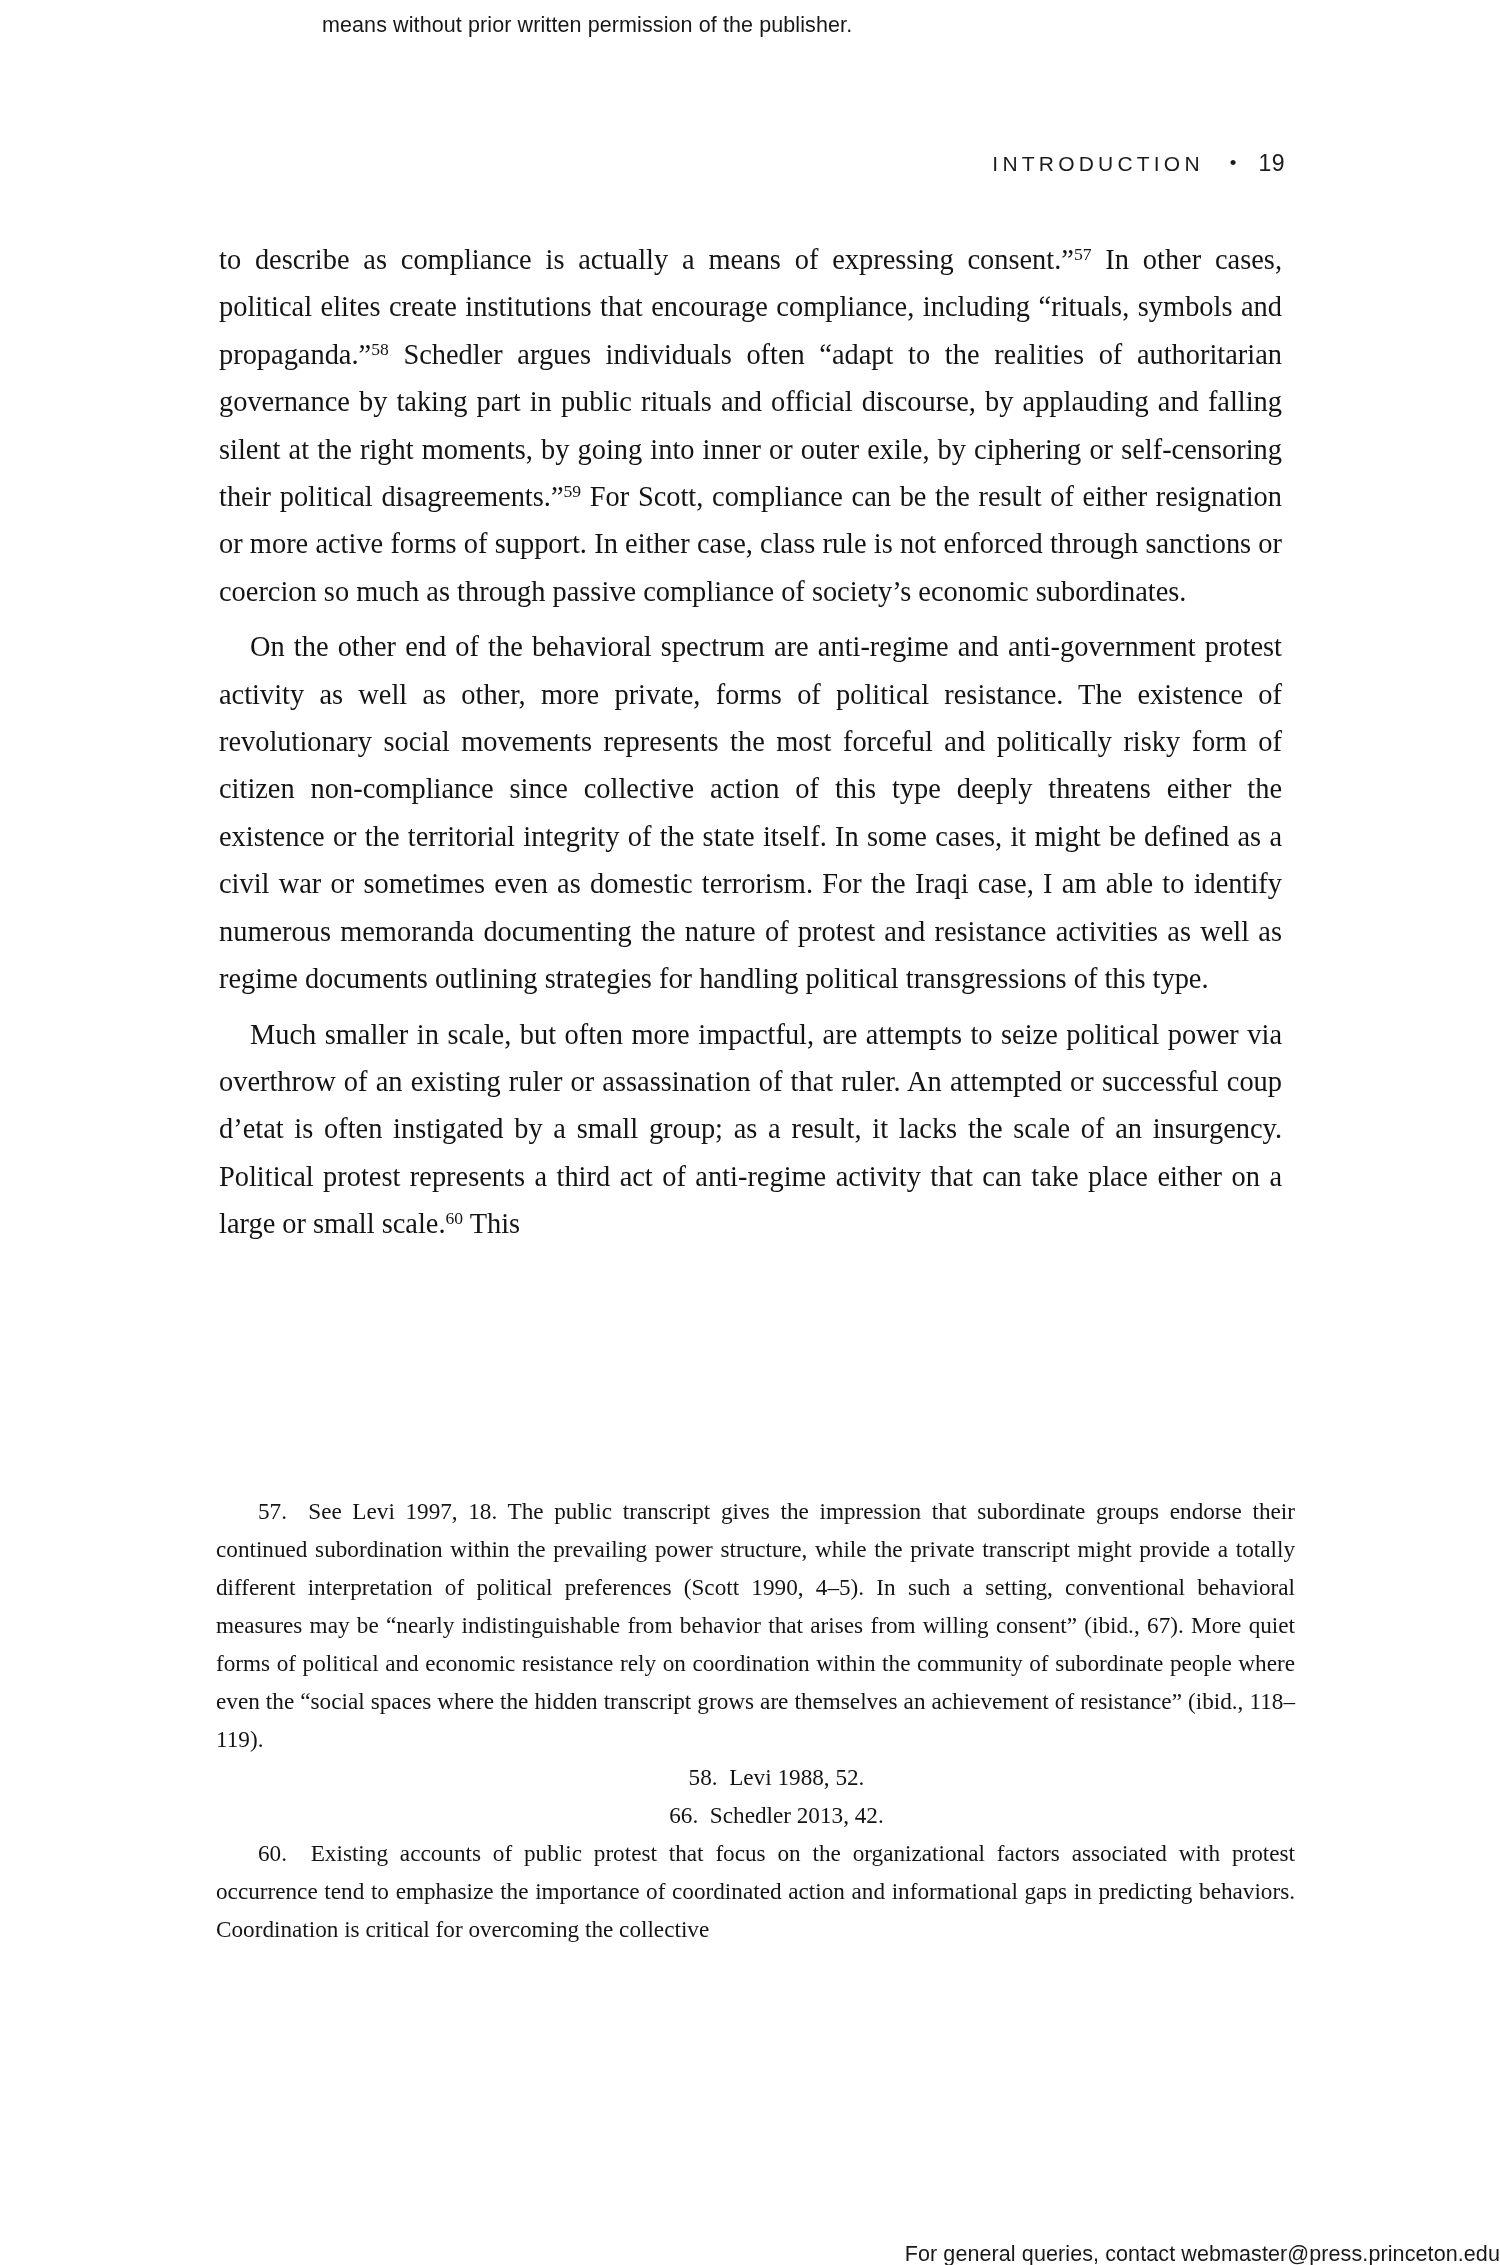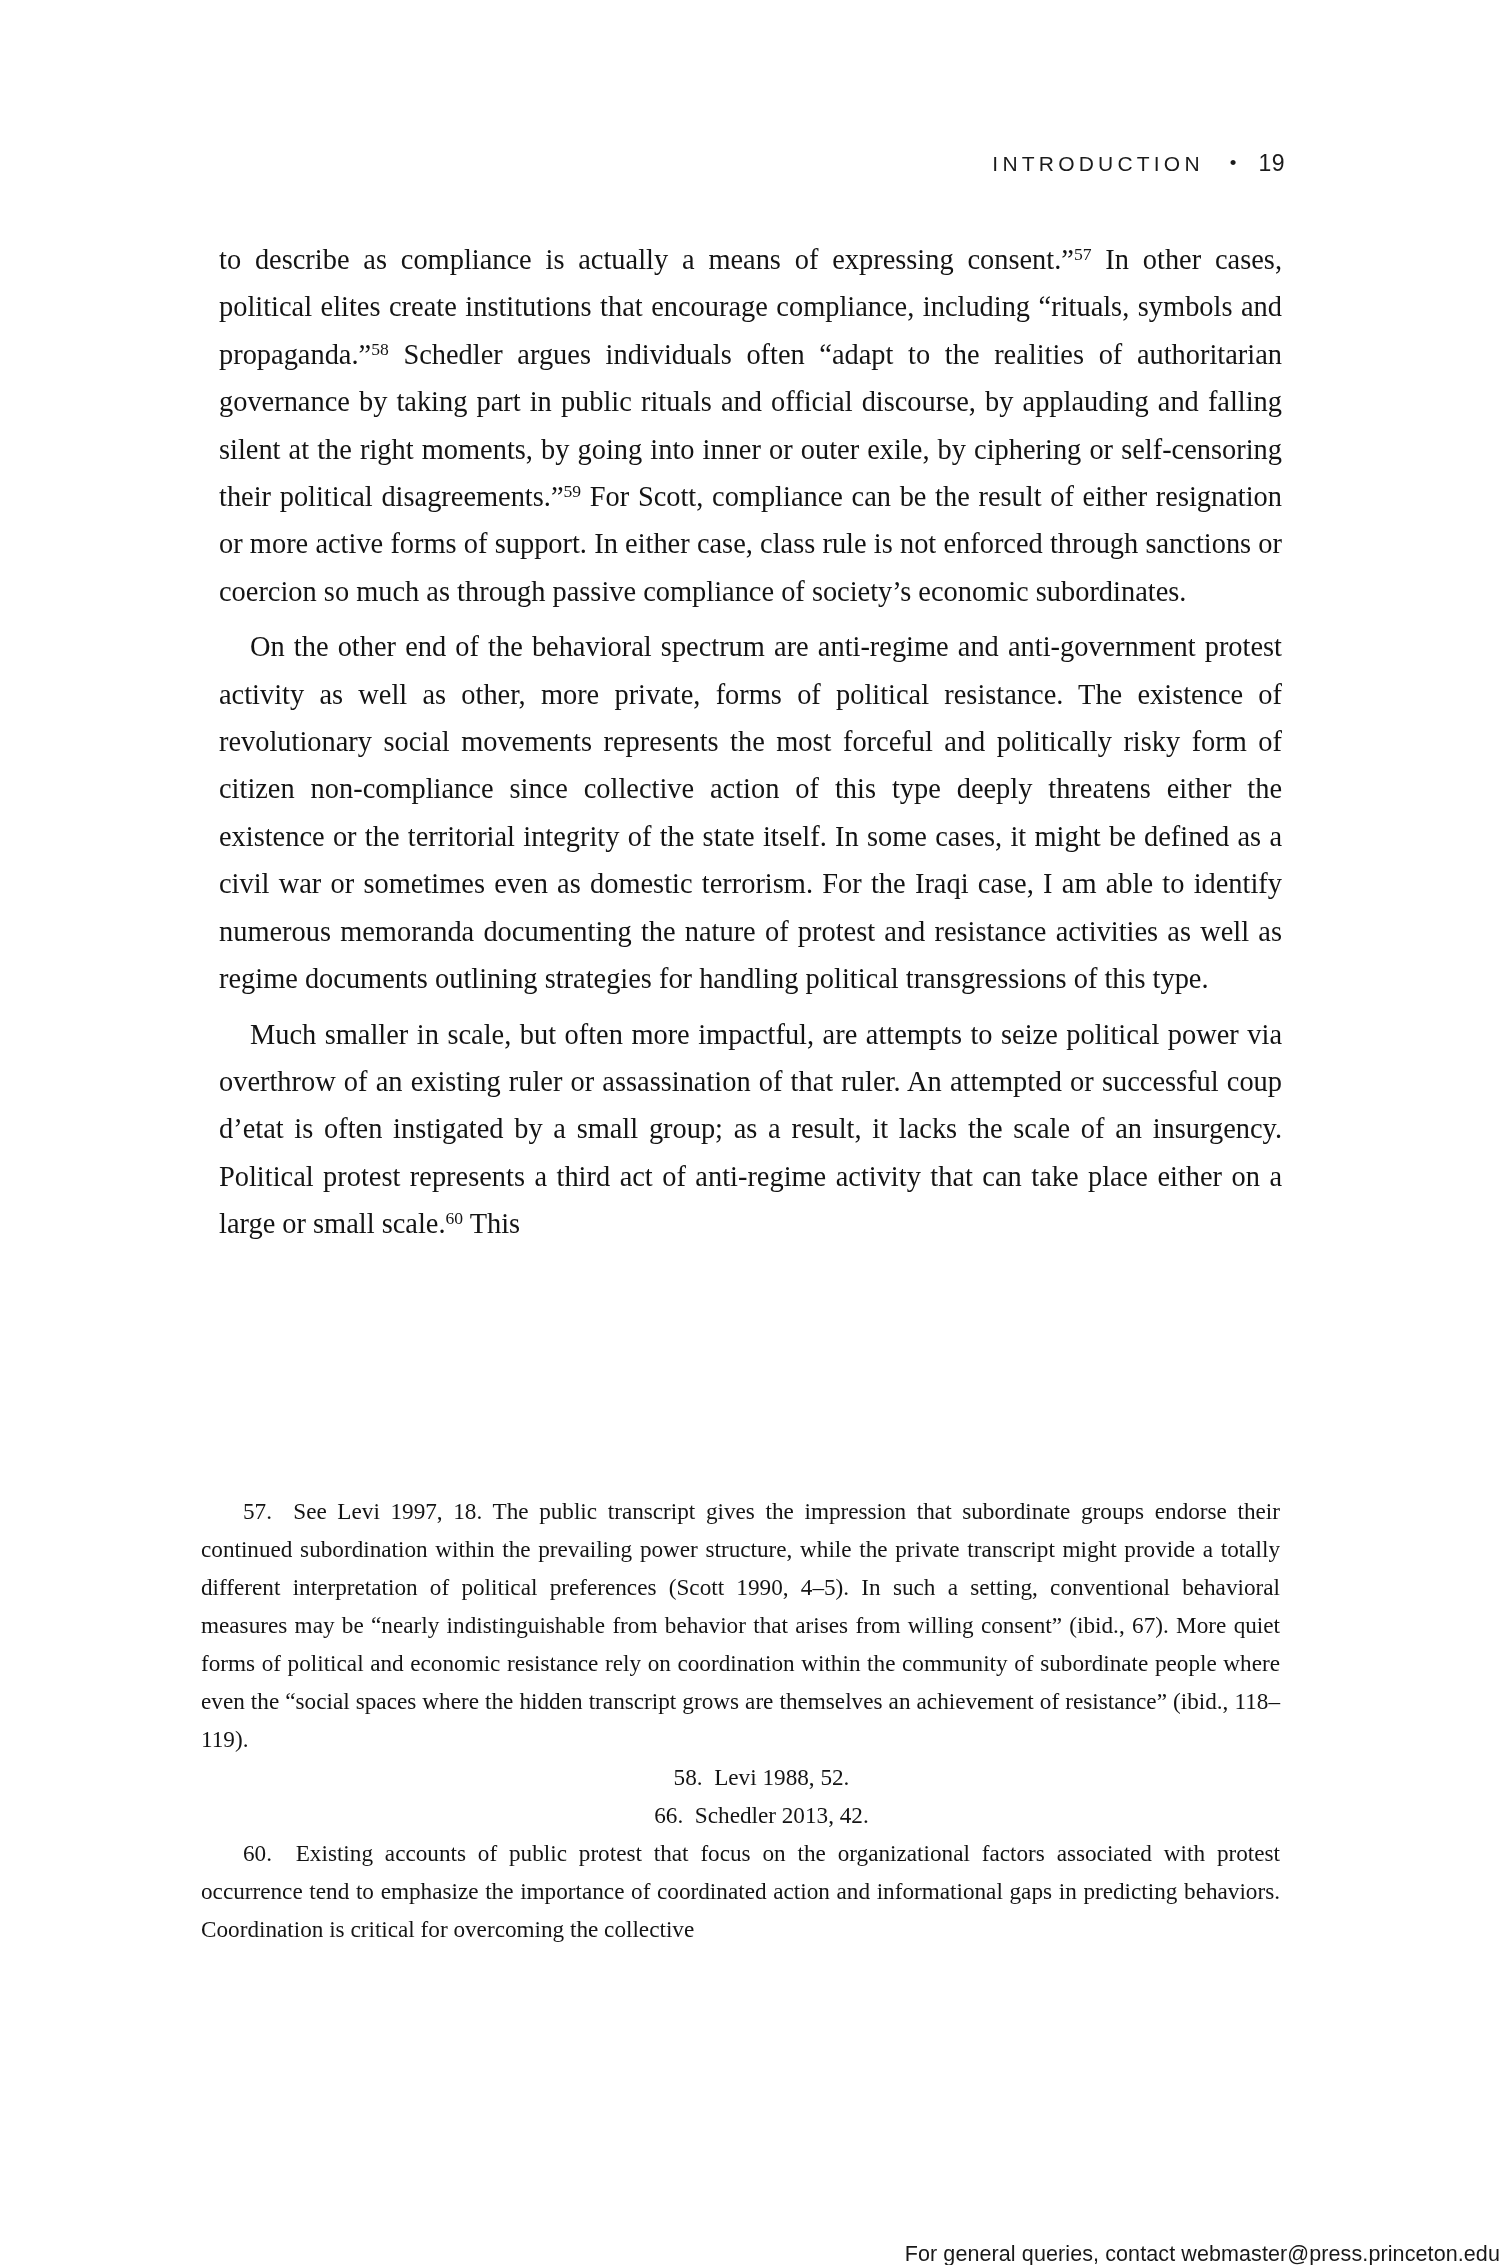--- a/index.html
+++ b/index.html
@@ -78,21 +78,21 @@
 
   sup.fn {
     font-size: 0.62em;
     line-height: 0;
     vertical-align: 0.52em;
   }
 
   
   .footnotes {
     position: absolute;
-    left: 201px;
+    left: 216px;
     top: 1492px;
     width: 1079px;
   }
   p.fn-par {
     margin: 0;
     font-size: 23.2px;
     line-height: 38px;
     text-align: justify;
     text-justify: inter-word;
     color: #141414;
@@ -111,20 +111,21 @@
     font-size: 21.5px;
     color: #181818;
     letter-spacing: 0.1px;
     margin-top: 47px;
   }
 </style>
 </head>
 <body>
 
 <div class="copyright-notice">
+  <div>means without prior written permission of the publisher.</div>
 </div>
 
 <div class="running-head">
   <span class="rh-title">INTRODUCTION</span>
   <span class="rh-sep">•</span>
   <span class="rh-page">19</span>
 </div>
 
 <div class="text-column">
 

